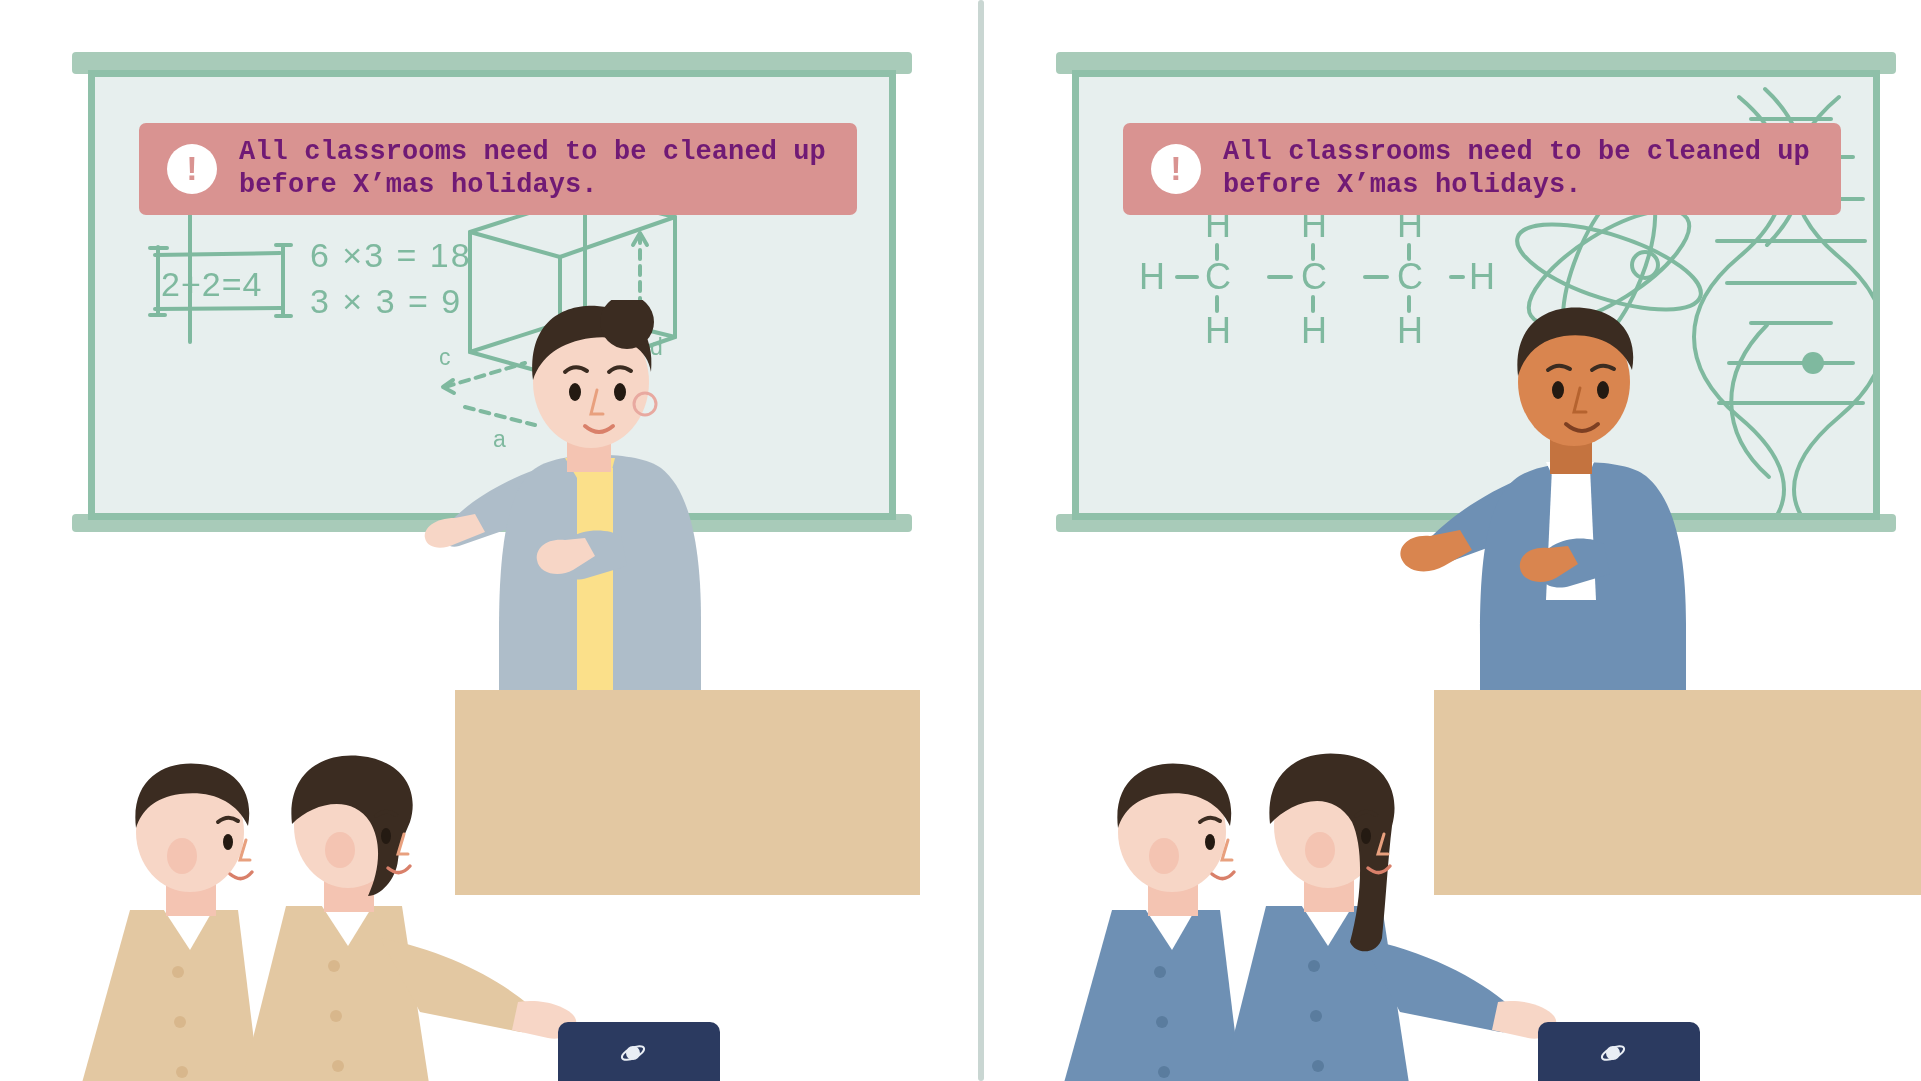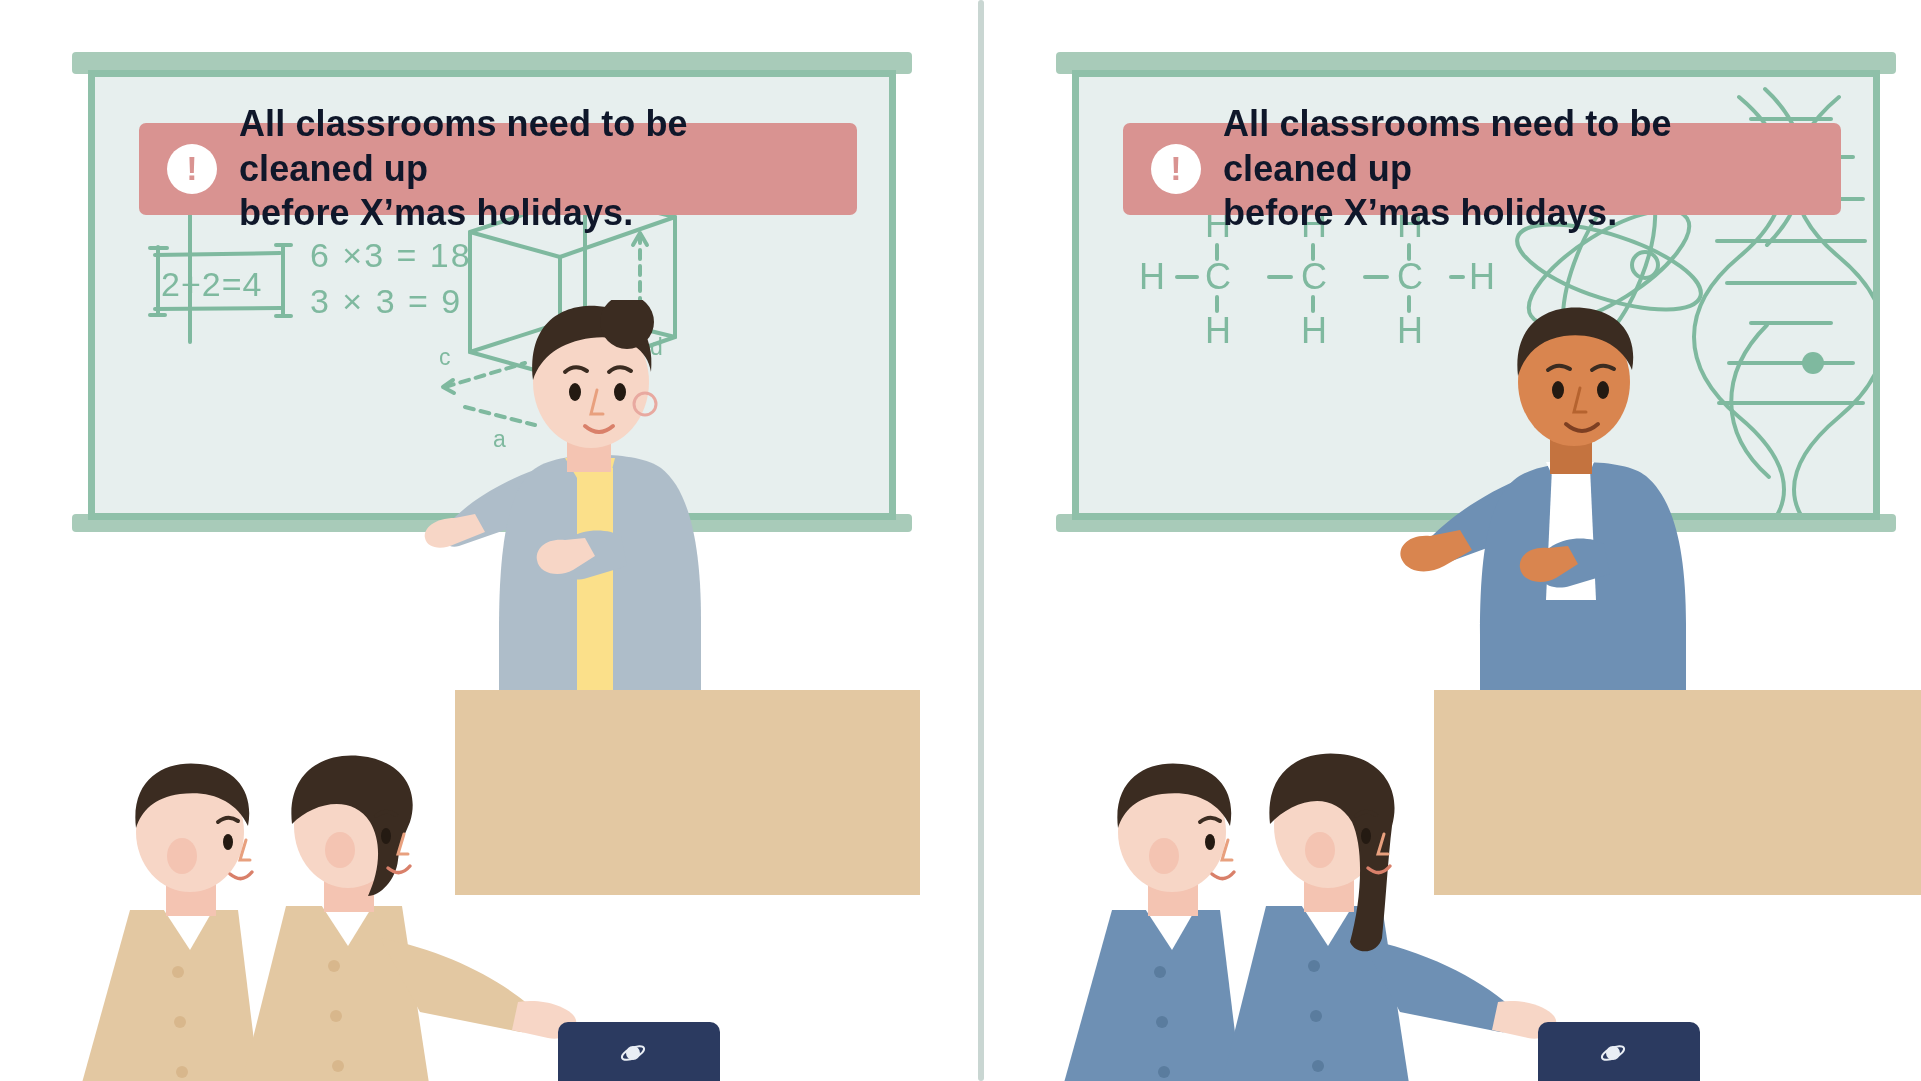--- a/index.html
+++ b/index.html
@@ -20,22 +20,22 @@
          border:7px solid #8fc0a9;box-sizing:border-box;}
   .board-inner{position:absolute;inset:0;overflow:hidden;}
 
   
   .alert{position:absolute;left:44px;top:46px;width:718px;height:92px;background:#d99391;border-radius:7px;
          display:flex;align-items:center;gap:22px;padding:0 28px;box-sizing:border-box;}
   .alert-icon{flex:0 0 auto;width:50px;height:50px;border-radius:50%;background:#ffffff;
               display:flex;align-items:center;justify-content:center;}
   .alert-icon span{display:block;color:#d99391;font-weight:bold;font-size:34px;line-height:1;
                    transform:translateY(-1px);font-family:"Liberation Sans",sans-serif;}
-  .alert-text{color:#0f172a;font-size:36px;line-height:1.24;font-weight:600;letter-spacing:.1px;
-              font-family:Liberation Sans, sans-serif;white-space:pre-line;}
+  .alert-text{color:#701a75;font-size:27px;line-height:1.24;font-weight:600;letter-spacing:.1px;
+              font-family:Liberation Mono, monospace;white-space:pre-line;}
 
   
   .hand{fill:none;stroke:#7fb99f;stroke-width:4;stroke-linecap:round;stroke-linejoin:round;}
   .hand-txt{fill:#7fb99f;font-family:"Liberation Sans",sans-serif;}
 
   
   .desk{position:absolute;background:#e3c8a2;}
 
   
   .laptop-lid{position:absolute;background:#2b3a60;border-radius:10px 10px 0 0;}

